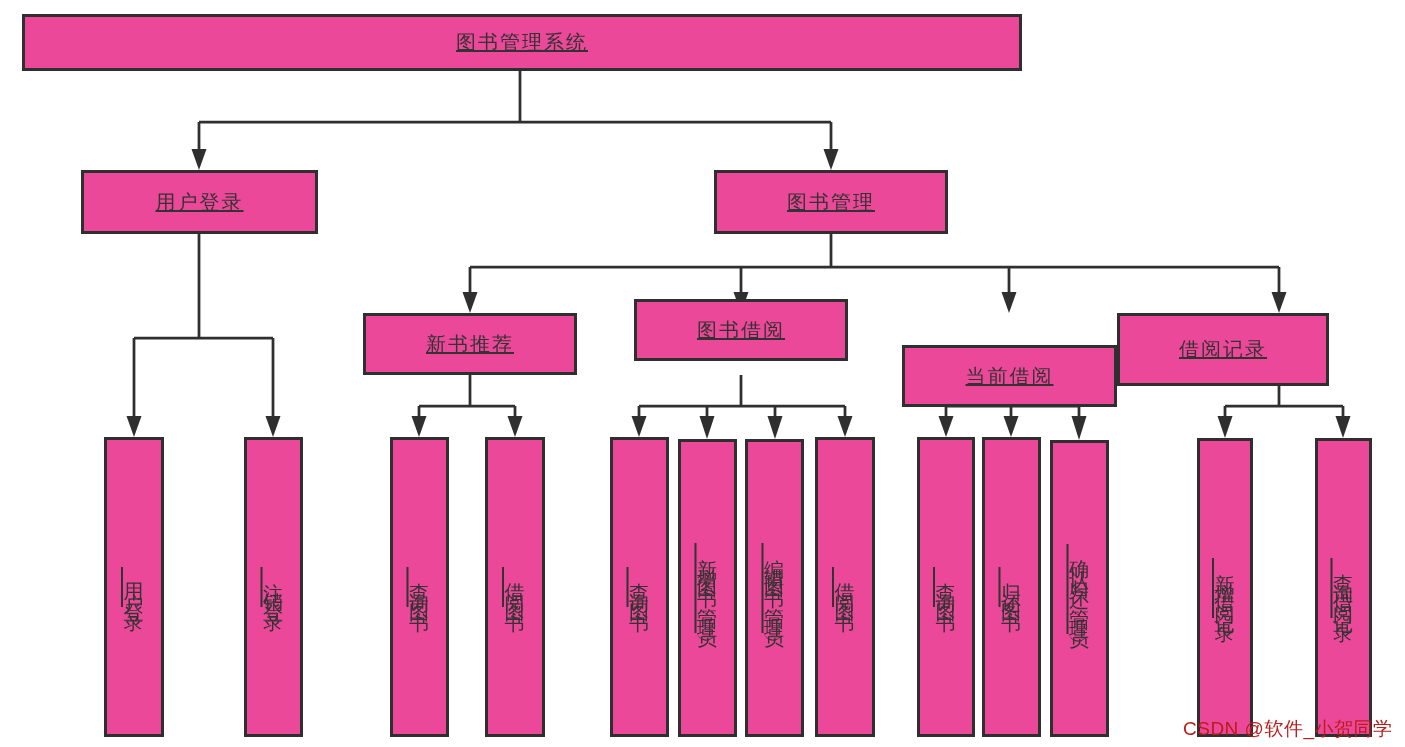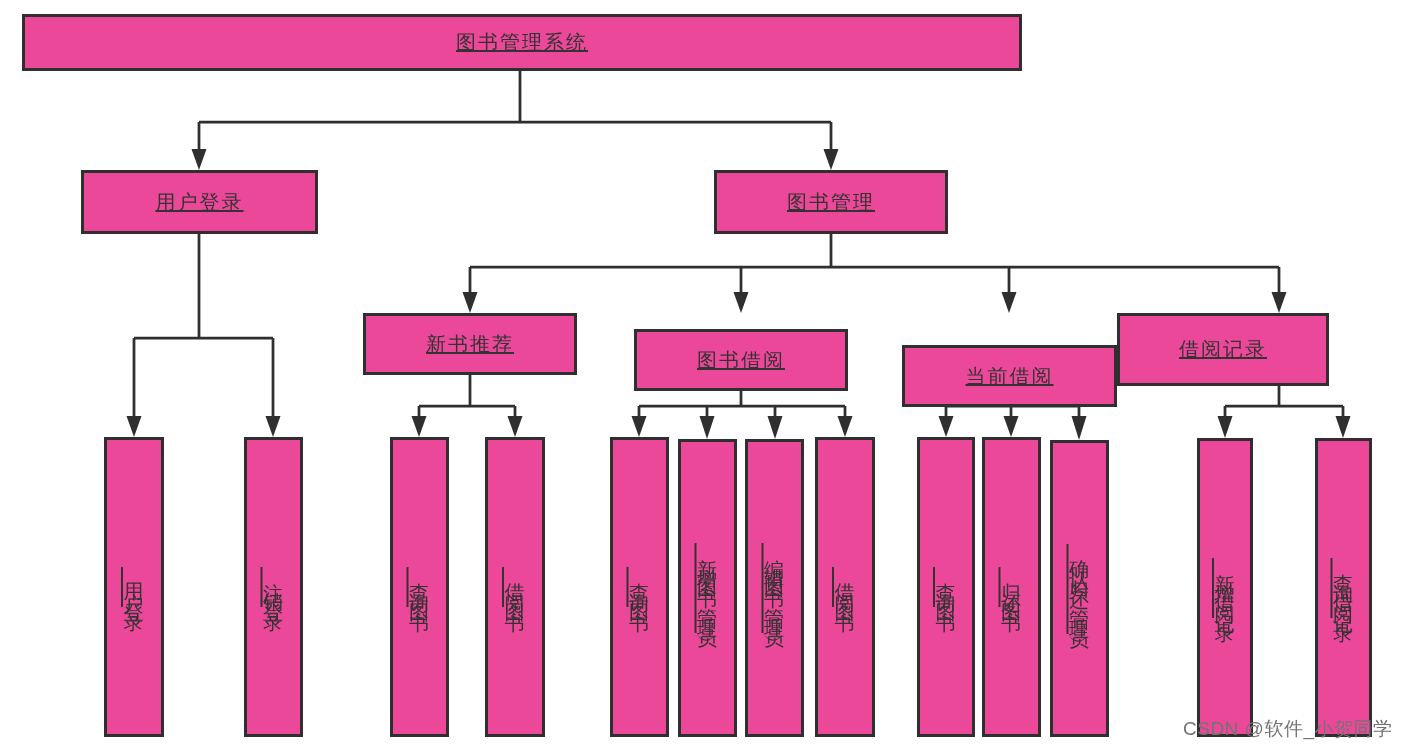--- a/index.html
+++ b/index.html
@@ -18,39 +18,39 @@
   .hnode { font-size:20px; letter-spacing:2px; }
   .vnode .vtext {
     writing-mode:vertical-rl; text-orientation:mixed;
     font-size:20px; letter-spacing:10px; color:#333333; line-height:1;
   }
   
   .n-root  { left:22px;  top:14px;  width:1000px; height:57px; }
   .n-login { left:81px;  top:170px; width:237px;  height:64px; }
   .n-mgmt  { left:714px; top:170px; width:234px;  height:64px; }
   .n-rec   { left:363px; top:313px; width:214px;  height:62px; }
-  .n-bor   { left:634px; top:329px; width:214px;  height:62px; }
+  .n-bor   { left:634px; top:299px; width:214px;  height:62px; }
   .n-cur   { left:902px; top:313px; width:215px;  height:62px;margin-top:32px; }
   .n-his   { left:1117px;top:313px; width:212px;  height:73px; }
   .l-g1a { left:104px; top:437px; width:60px; height:300px; }
   .l-g1b { left:244px; top:437px; width:59px; height:300px; }
   .l-g2a { left:390px; top:437px; width:59px; height:300px; }
   .l-g2b { left:485px; top:437px; width:60px; height:300px; }
   .l-g3a { left:610px; top:437px; width:59px; height:300px; }
   .l-g3b { left:678px; top:439px; width:59px; height:298px; }
   .l-g3c { left:745px; top:439px; width:59px; height:298px; }
   .l-g3d { left:815px; top:437px; width:60px; height:300px; }
   .l-g4a { left:917px; top:437px; width:58px; height:300px; }
   .l-g4b { left:982px; top:437px; width:59px; height:300px; }
   .l-g4c { left:1050px;top:440px; width:59px; height:297px; }
   .l-g5a { left:1197px;top:438px; width:56px; height:299px; }
   .l-g5b { left:1315px;top:438px; width:57px; height:299px; }
   .watermark {
     position:absolute; left:1183px; top:716px; z-index:5;
-    font-size:19px; color:#737373; letter-spacing:0.5px; white-space:nowrap;
+    font-size:19px; color:#b91c1c; letter-spacing:0.5px; white-space:nowrap;
   }
 </style>
 </head>
 <body>
 
 <div class="stage">
 
   <svg class="connectors" viewBox="0 0 1405 747" xmlns="http://www.w3.org/2000/svg">
     <g stroke="#2f2f2f" stroke-width="2.75" fill="none">
 

